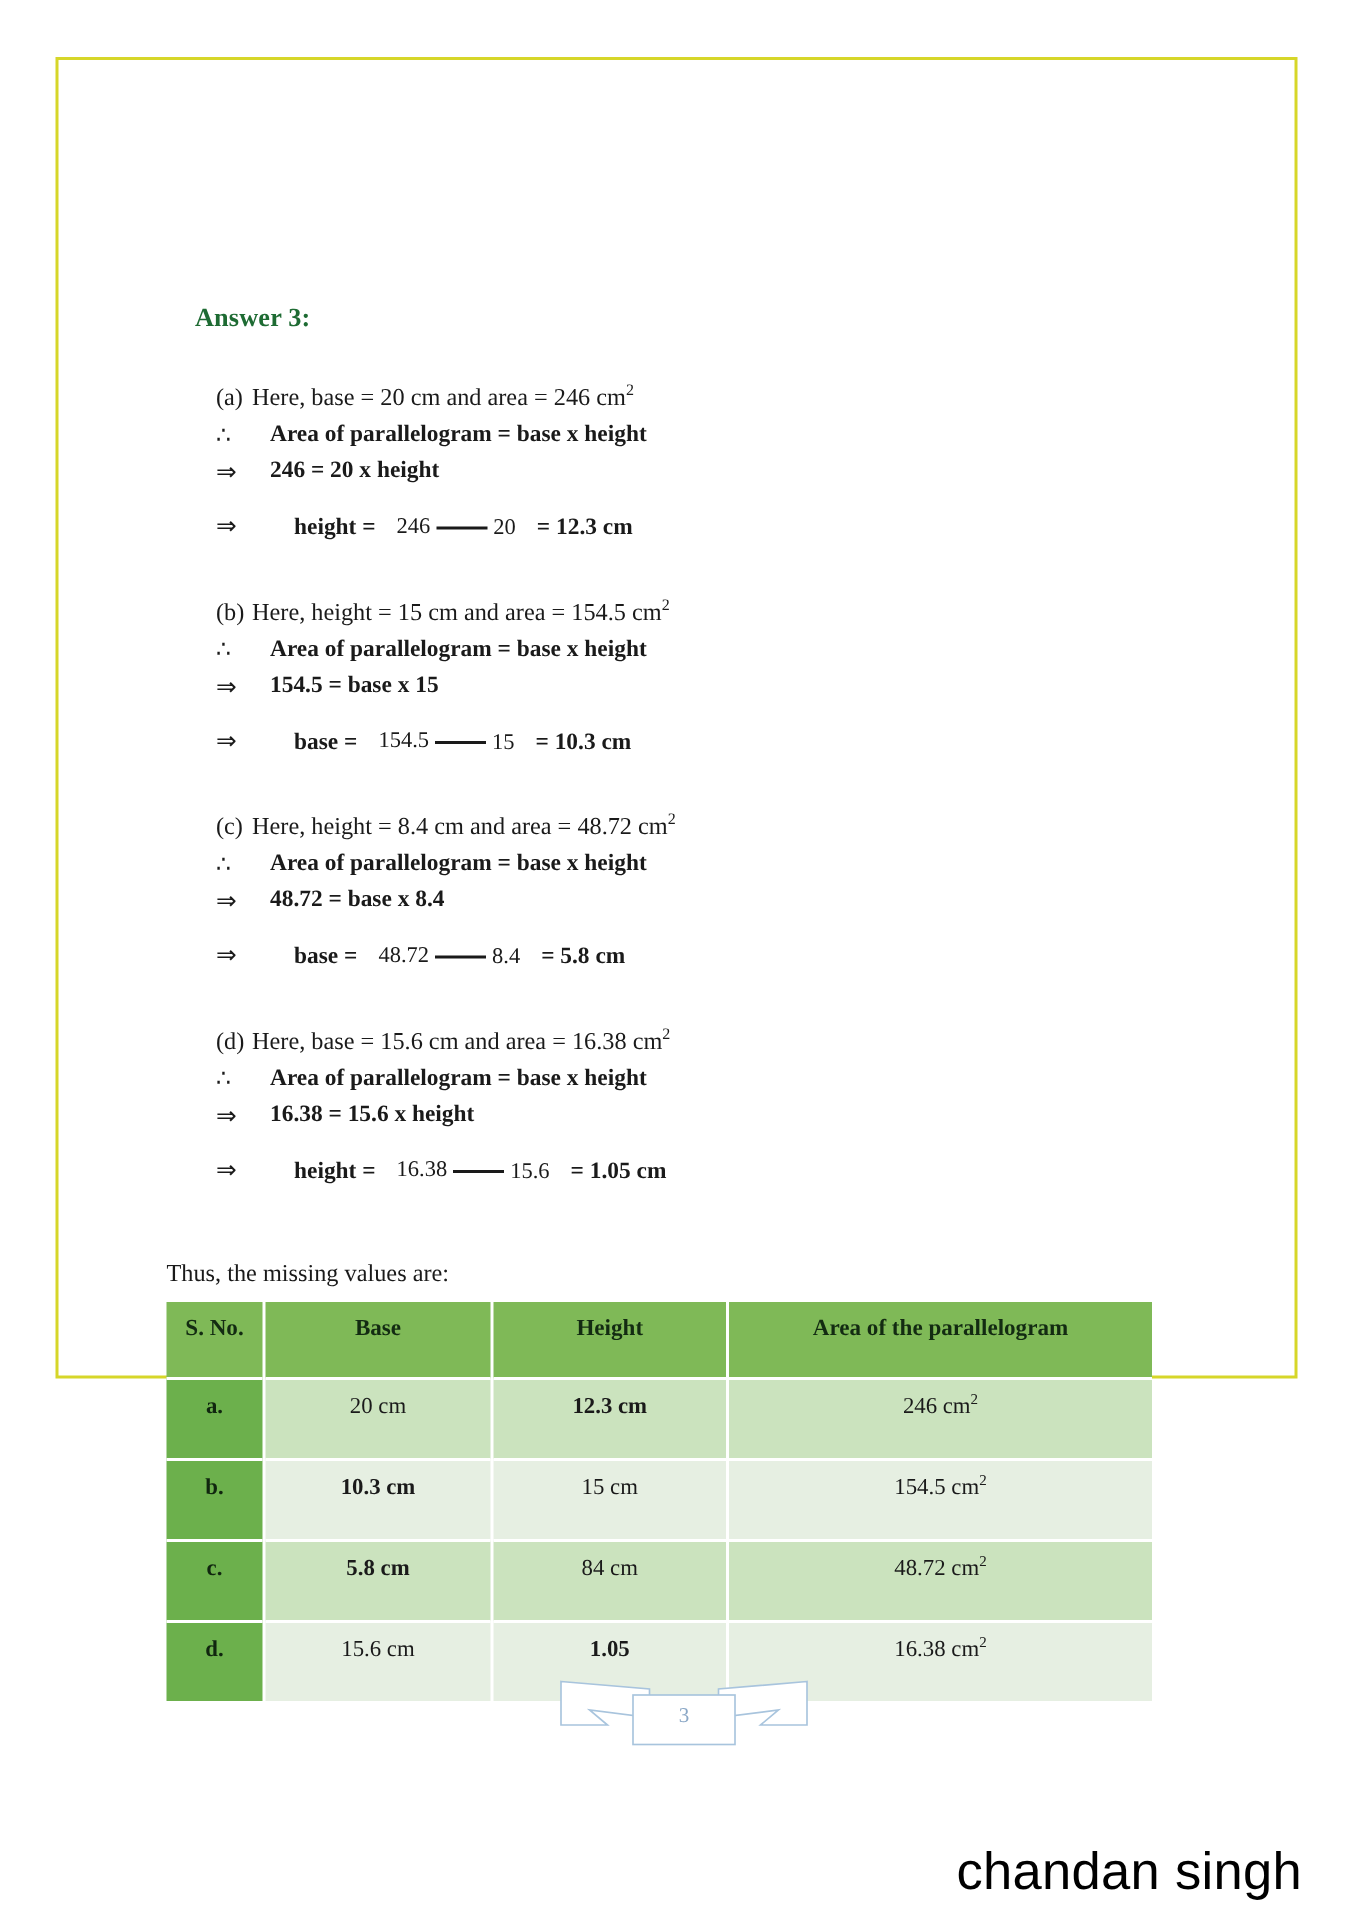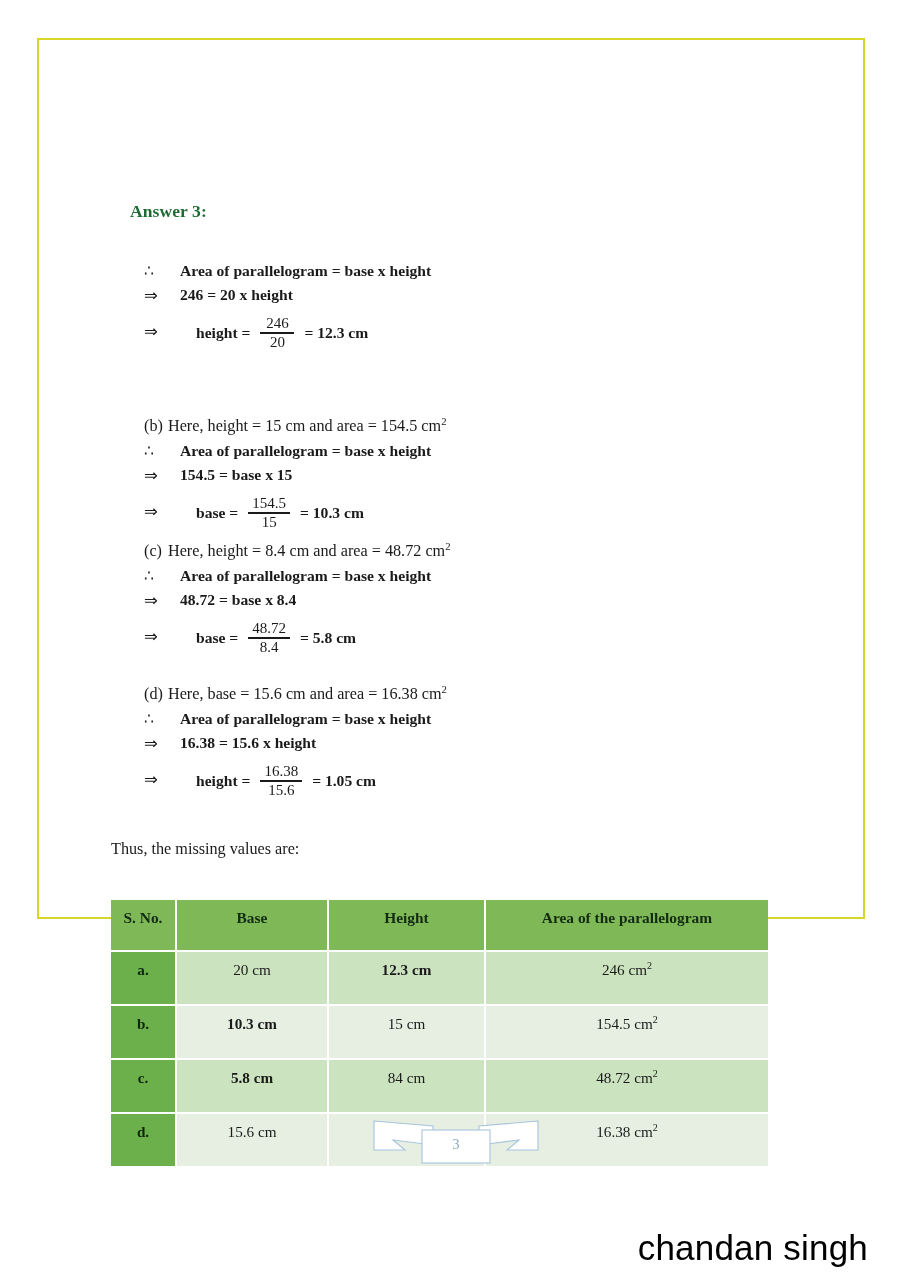--- a/index.html
+++ b/index.html
@@ -52,21 +52,21 @@
     top: 192px;
     font-size: 16.2px;
   }
 
   .part {
     position: absolute;
     left: 105px;
     width: 660px;
   }
   .part-a { top: 216px; }
-  .part-b { top: 377px; }
+  .part-b { top: 359px; }
   .part-c { top: 502px; }
   .part-d { top: 645px; }
 
   .part-head {
     font-size: 16.2px;
     white-space: nowrap;
   }
   .part-head .lbl { display: inline-block; min-width: 24px; }
 
   .step {
@@ -99,21 +99,21 @@
   .step-frac .sym {
     position: absolute;
     left: 0;
     top: 9px;
     width: 30px;
     font-size: 16.5px;
   }
   .step-frac .lead { font-weight: bold; margin-right: 5px; margin-left: 16px; }
   .frac {
     display: inline-flex;
-    flex-direction: column;
+    flex-direction: row;
     align-items: center;
     vertical-align: middle;
     margin: 0 5px;
     line-height: 1.03;
   }
   .frac .num {
     font-size: 15px;
     padding: 0 4px 1px 4px;
   }
   .frac .bar {
@@ -139,21 +139,20 @@
   }
 
   
   #values-table {
     position: absolute;
     left: 72px;
     top: 828px;
     width: 657px;
     border-collapse: collapse;
     table-layout: fixed;
-    margin-top: 32px;
   }
   #values-table col.c1 { width: 65px; }
   #values-table col.c2 { width: 152px; }
   #values-table col.c3 { width: 157px; }
   #values-table col.c4 { width: 283px; }
 
   #values-table th {
     background: #7fb957;
     color: #132b12;
     font-size: 15.4px;
@@ -223,20 +222,23 @@
 </head>
 <body>
 
 <div id="page-frame">
   <div id="content">
 
     <div class="answer-heading">Answer 3:</div>
 
 
     <div class="part part-a">
+      <div class="part-head">
+        <span class="lbl">(a)</span><span>Here, base = 20 cm and area = 246 cm</span><sup class="sq">2</sup>
+      </div>
       <div class="step">
         <span class="sym">∴</span><span class="txt">Area of parallelogram = base x height</span>
       </div>
       <div class="step">
         <span class="sym arrow">⇒</span><span class="txt">246 = 20 x height</span>
       </div>
       <div class="step-frac">
         <span class="sym arrow">⇒</span>
         <span class="lead">height =</span>
         <span class="frac">

